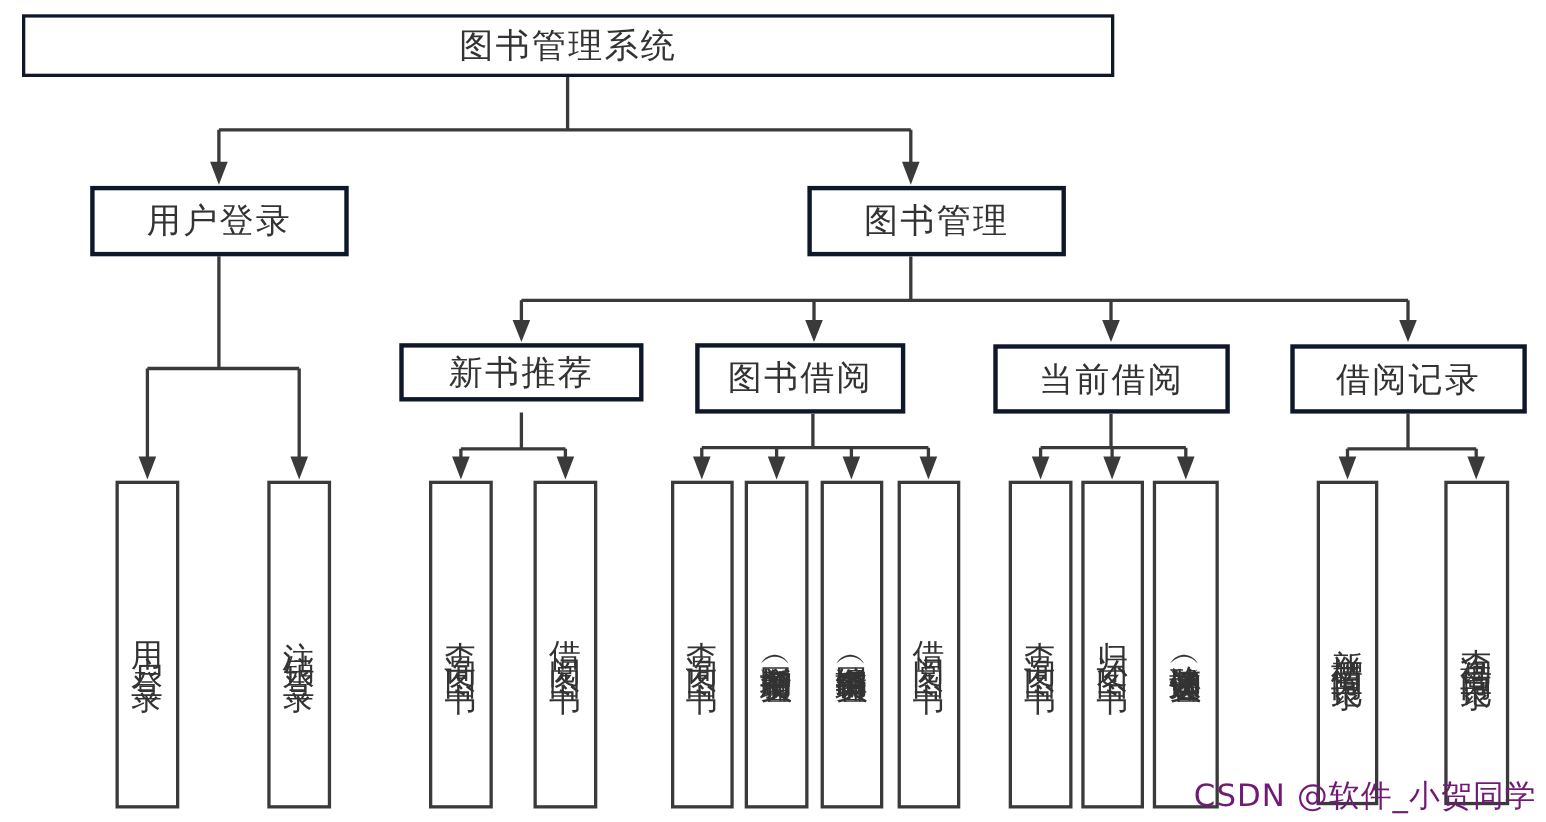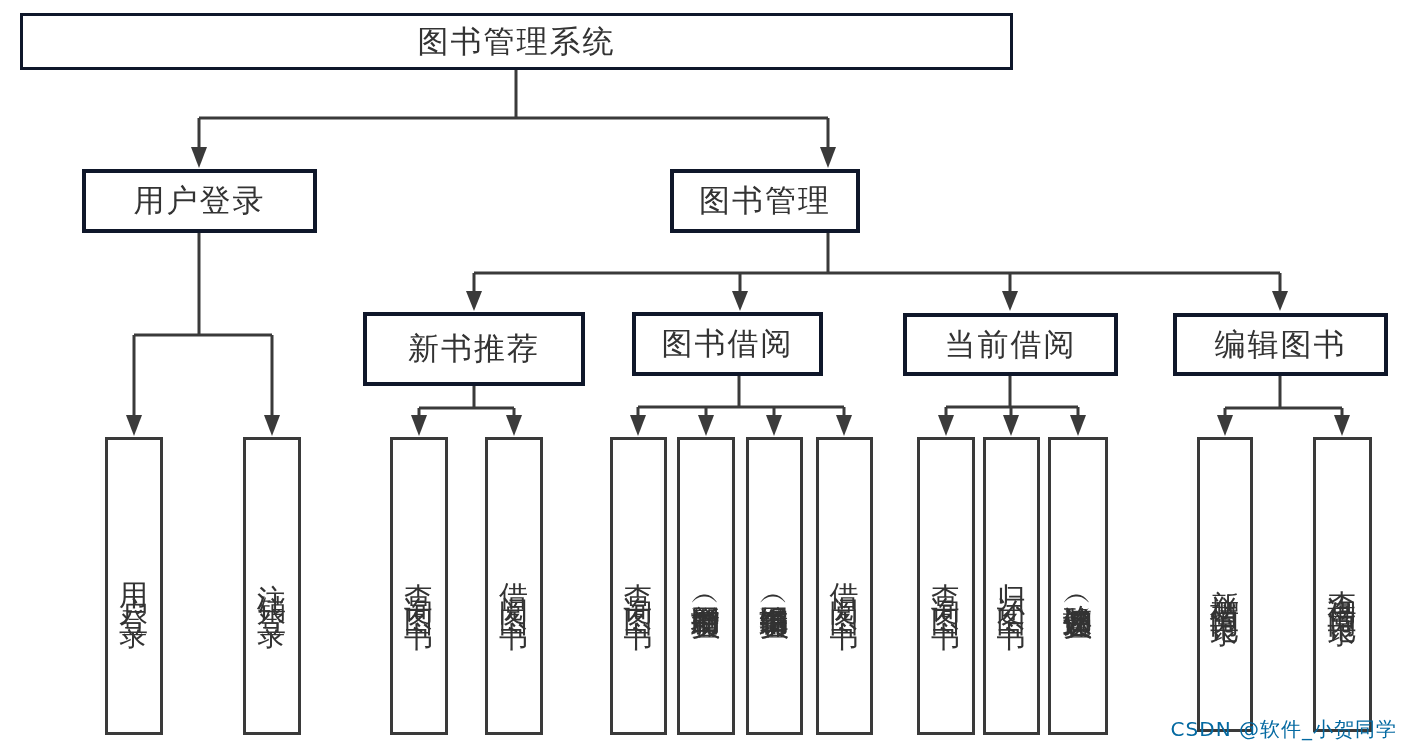--- a/index.html
+++ b/index.html
@@ -47,22 +47,22 @@
     text-orientation: mixed;
     white-space: nowrap;
   }
   .sp4 span { letter-spacing: 13px; }
   .sp6 span { letter-spacing: 6px; }
   .sp9 span { letter-spacing: 1px; }
   #watermark {
     position: absolute;
     right: 8px;
     bottom: 4px;
-    font-size: 20px;
-    color: #0369a1;
+    font-size: 28px;
+    color: #701a75;
     letter-spacing: 1px;
     white-space: nowrap;
     text-align: center;
   }
 </style>
 </head>
 <body>
 
 <div id="canvas">
 
@@ -105,26 +105,26 @@
       <polygon points="1003,415 1019,415 1011,436"></polygon>
       <polygon points="1070,415 1086,415 1078,436"></polygon>
       <polygon points="1217,415 1233,415 1225,436"></polygon>
       <polygon points="1334,415 1350,415 1342,436"></polygon>
     </g>
   </svg>
 
   <div class="hbox" style="left:20px; top:13px; width:993px; height:57px;">图书管理系统</div>
 
   <div class="hbox thick" style="left:82px; top:169px; width:235px; height:64px;">用户登录</div>
-  <div class="hbox thick" style="left:670px; top:169px; width:190px; height:64px;">图书管理</div>
+  <div class="hbox thick" style="left:734px; top:169px; width:235px; height:64px;">图书管理</div>
 
-  <div class="hbox thick" style="left:363px; top:312px; width:222px; height:74px;">新书推荐</div>
+  <div class="hbox thick" style="left:363px; top:312px; width:222px; height:53px;">新书推荐</div>
   <div class="hbox thick" style="left:632px; top:312px; width:191px; height:64px;">图书借阅</div>
   <div class="hbox thick" style="left:903px; top:313px; width:215px; height:63px;">当前借阅</div>
-  <div class="hbox thick" style="left:1173px; top:313px; width:215px; height:63px;">编辑图书</div>
+  <div class="hbox thick" style="left:1173px; top:313px; width:215px; height:63px;">借阅记录</div>
 
   <div class="vbox sp4" style="left:105px; top:437px; width:58px; height:298px;">
     <span>用户登录</span>
     </div>
   <div class="vbox sp4" style="left:243px; top:437px; width:58px; height:298px;">
     <span>注销登录</span>
     </div>
 
   <div class="vbox sp4" style="left:390px; top:437px; width:58px; height:298px;">
     <span>查询图书</span>

